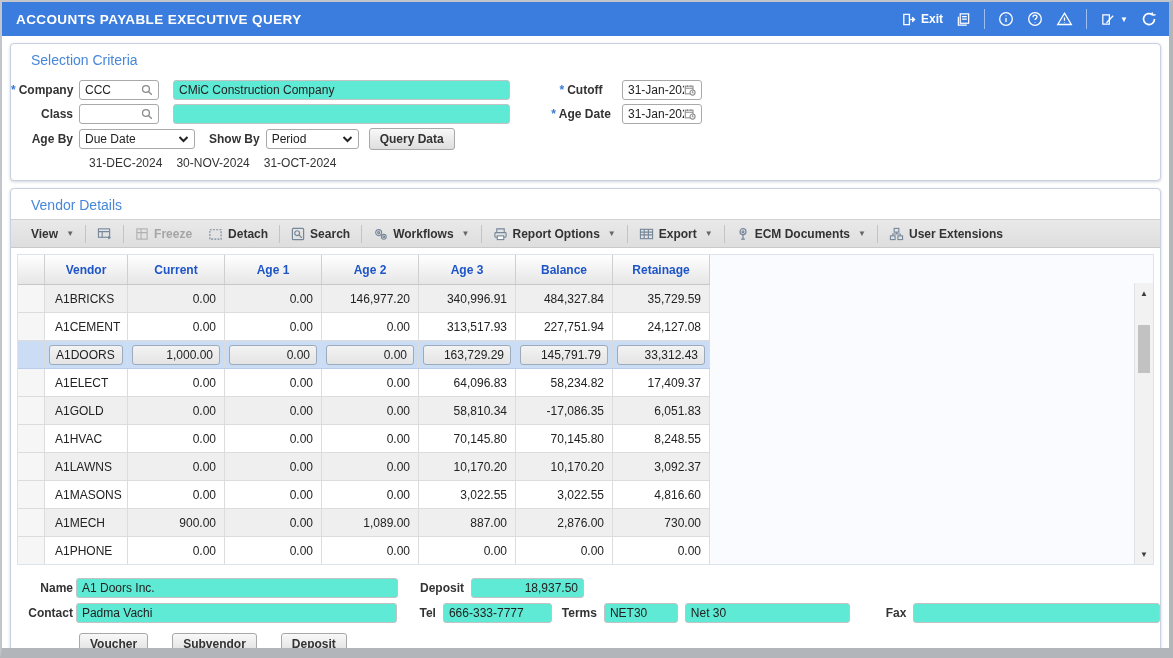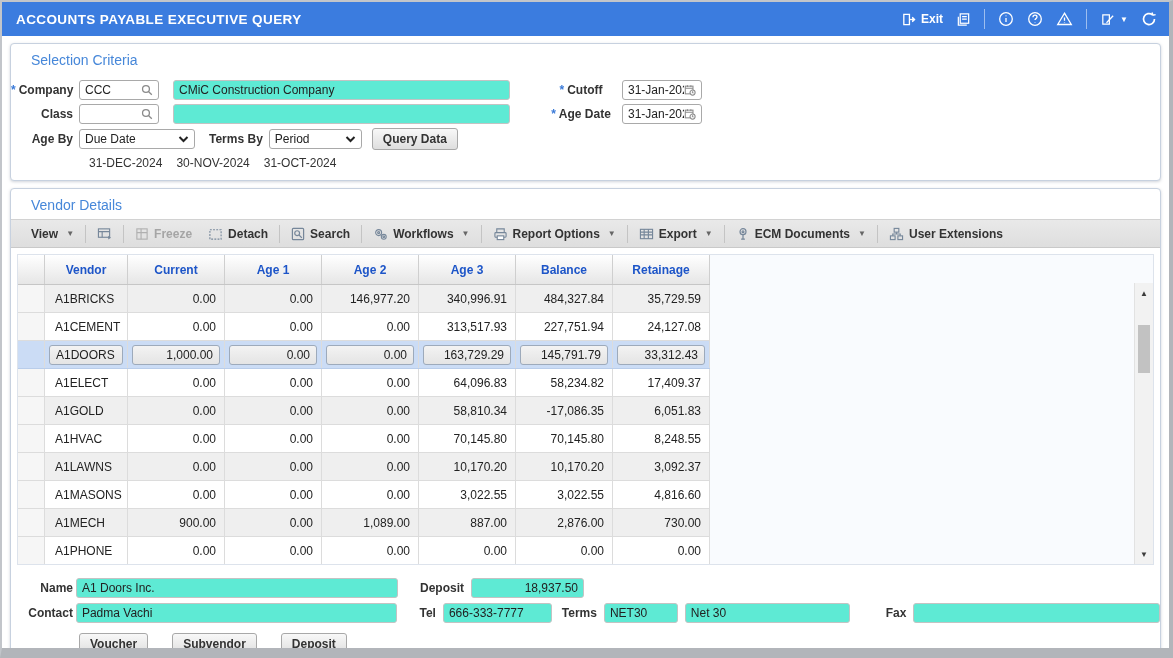--- a/index.html
+++ b/index.html
@@ -217,21 +217,21 @@
       <div class="sc-row">
         <div class="lbl lbl-box"><span>Age By</span></div>
         <div class="field select" style="width:116px">
           <span class="fval">Due Date</span>
           <span class="sel-chev">
             <svg width="11" height="8" viewBox="0 0 11 8" fill="none" stroke="#222" stroke-width="2">
                 <path d="M1.5 2 5.5 6 9.5 2"></path>
               </svg>
           </span>
         </div>
-        <div class="lbl" style="margin:0 6px 0 14px"><span>Terms By</span></div>
+        <div class="lbl" style="margin:0 6px 0 14px"><span>Show By</span></div>
         <div class="field select" style="width:93px">
           <span class="fval">Period</span>
           <span class="sel-chev">
             <svg width="11" height="8" viewBox="0 0 11 8" fill="none" stroke="#222" stroke-width="2">
                 <path d="M1.5 2 5.5 6 9.5 2"></path>
               </svg>
           </span>
         </div>
         <button class="btn" style="margin-left:10px">Query Data</button>
       </div>

